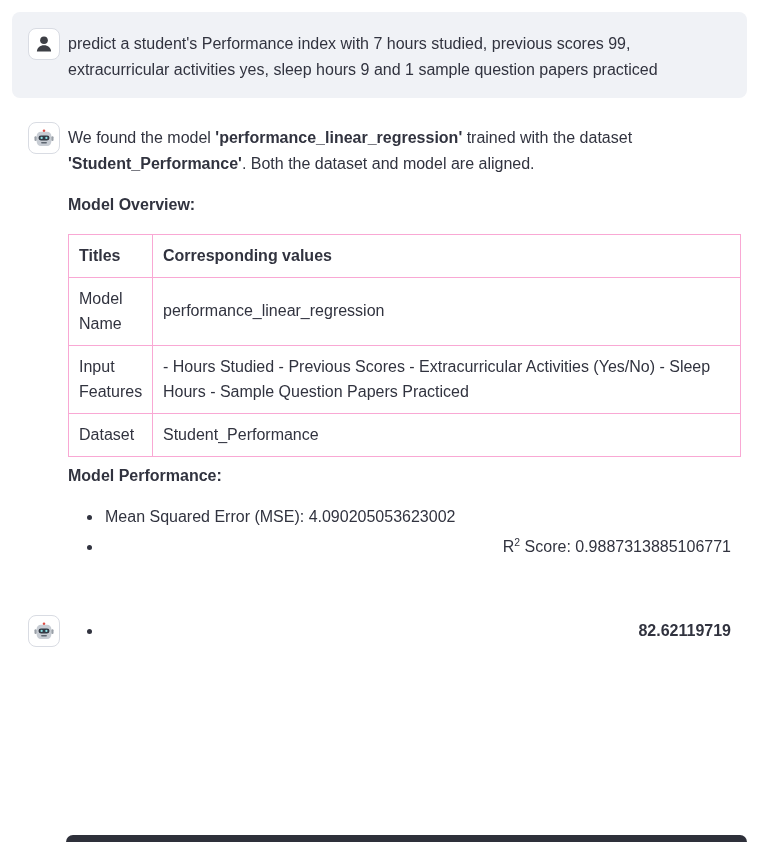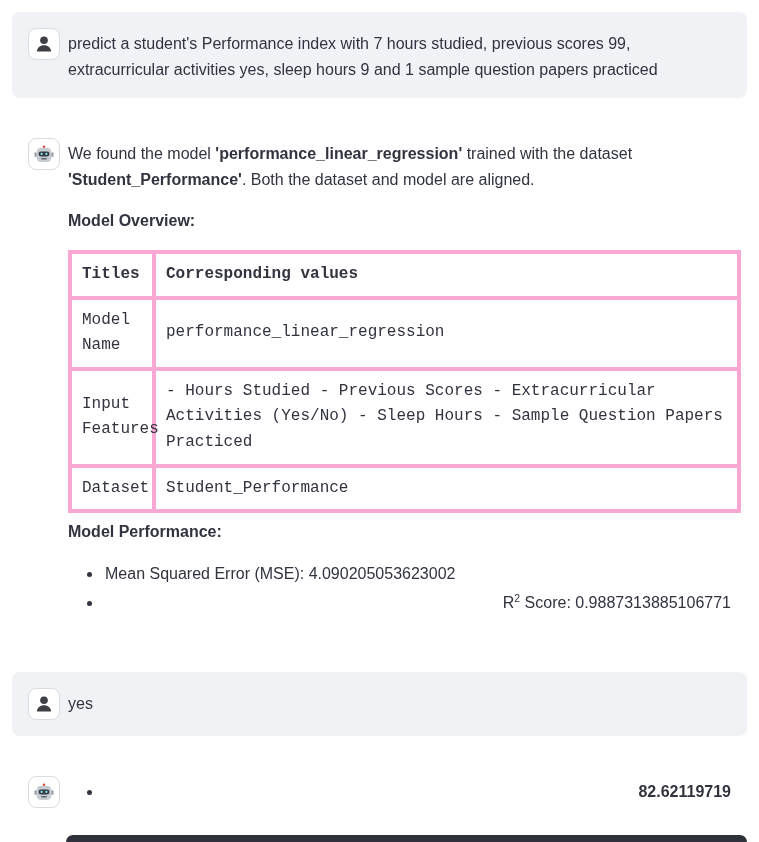--- a/index.html
+++ b/index.html
@@ -6,21 +6,21 @@
   html, body { background: #ffffff; }
   body {
     width: 759px; height: 842px; overflow: hidden;
     font-family: "Liberation Sans", "DejaVu Sans", sans-serif;
     font-size: 16px; line-height: 1.6; color: #31333f;
   }
   .app { position: relative; width: 759px; height: 842px; padding-top: 12px; }
 
   .msg {
     display: flex; align-items: flex-start; gap: 8px;
-    margin: 0 12px 24px 12px; padding: 16px;
+    margin: 0 12px 8px 12px; padding: 16px;
     border-radius: 8px;
   }
   .msg.user { background: #f0f2f6; }
   .msg.assistant { background: transparent; }
 
   .avatar {
     flex: 0 0 32px; width: 32px; height: 32px;
     background: #ffffff; border: 1px solid #d9dce3; border-radius: 8px;
     display: flex; align-items: center; justify-content: center;
   }
@@ -29,22 +29,22 @@
   .bubble-content { flex: 1 1 auto; min-width: 0; padding-top: 3px; }
   .bubble-content p { margin: 0 0 16px 0; }
   .bubble-content p:last-child { margin-bottom: 0; }
   strong { font-weight: 700; }
 
   table.md-table {
     border-collapse: collapse; width: 673px; margin: 0 0 6px 0;
     table-layout: fixed;
   }
   table.md-table th, table.md-table td {
-    border: 4px solid #f9a8d4; padding: 8px 10px;
-    text-align: left; vertical-align: middle; font-size: 16px; font-family: Liberation Mono, monospace;
+    border: 1px solid #f9a8d4; padding: 8px 10px;
+    text-align: left; vertical-align: middle; font-size: 16px;
   }
   table.md-table th { font-weight: 700; }
   table.md-table col.c1 { width: 84px; }
 
   ul.md-list { list-style: disc; margin: 0 0 16px 0; padding-left: 35px; }
   ul.md-list li { margin-bottom: 4px; padding-left: 2px; }
   ul.md-list li:last-child { margin-bottom: 0; text-align: right; }
   sup { font-size: 0.65em; line-height: 0; vertical-align: super; }
 
   .bottom-cutoff {
@@ -121,33 +121,20 @@
       <p><strong>Model Performance:</strong></p>
 
       <ul class="md-list">
         <li>Mean Squared Error (MSE): 4.090205053623002</li>
         <li><span>R</span><sup>2</sup><span> Score: 0.9887313885106771</span></li>
       </ul>
 
     </div>
   </div>
 
-  <div class="msg user">
-    <div class="avatar">
-      <span>
-        <svg width="20" height="20" viewBox="0 0 24 24" fill="#3d3f45">
-          <circle cx="12" cy="7.5" r="4.6"></circle>
-          <path d="M3.5 21c0-4.6 3.8-7.6 8.5-7.6s8.5 3 8.5 7.6z"></path>
-        </svg>
-      </span>
-    </div>
-    <div class="bubble-content">
-      <p>yes</p>
-    </div>
-  </div>
 
   <div class="msg assistant">
     <div class="avatar">
       <span>
         <svg width="22" height="22" viewBox="0 0 24 24">
           <rect x="10.8" y="2.6" width="2.4" height="3.2" rx="1" fill="#df4b43"></rect>
           <rect x="1.6" y="10" width="2.6" height="5.4" rx="1.2" fill="#9aa0a8"></rect>
           <rect x="19.8" y="10" width="2.6" height="5.4" rx="1.2" fill="#9aa0a8"></rect>
           <rect x="4" y="5.2" width="16" height="15.4" rx="4.5" fill="#c7ccd3"></rect>
           <rect x="6" y="9.2" width="12" height="5.4" rx="2.7" fill="#323a45"></rect>

